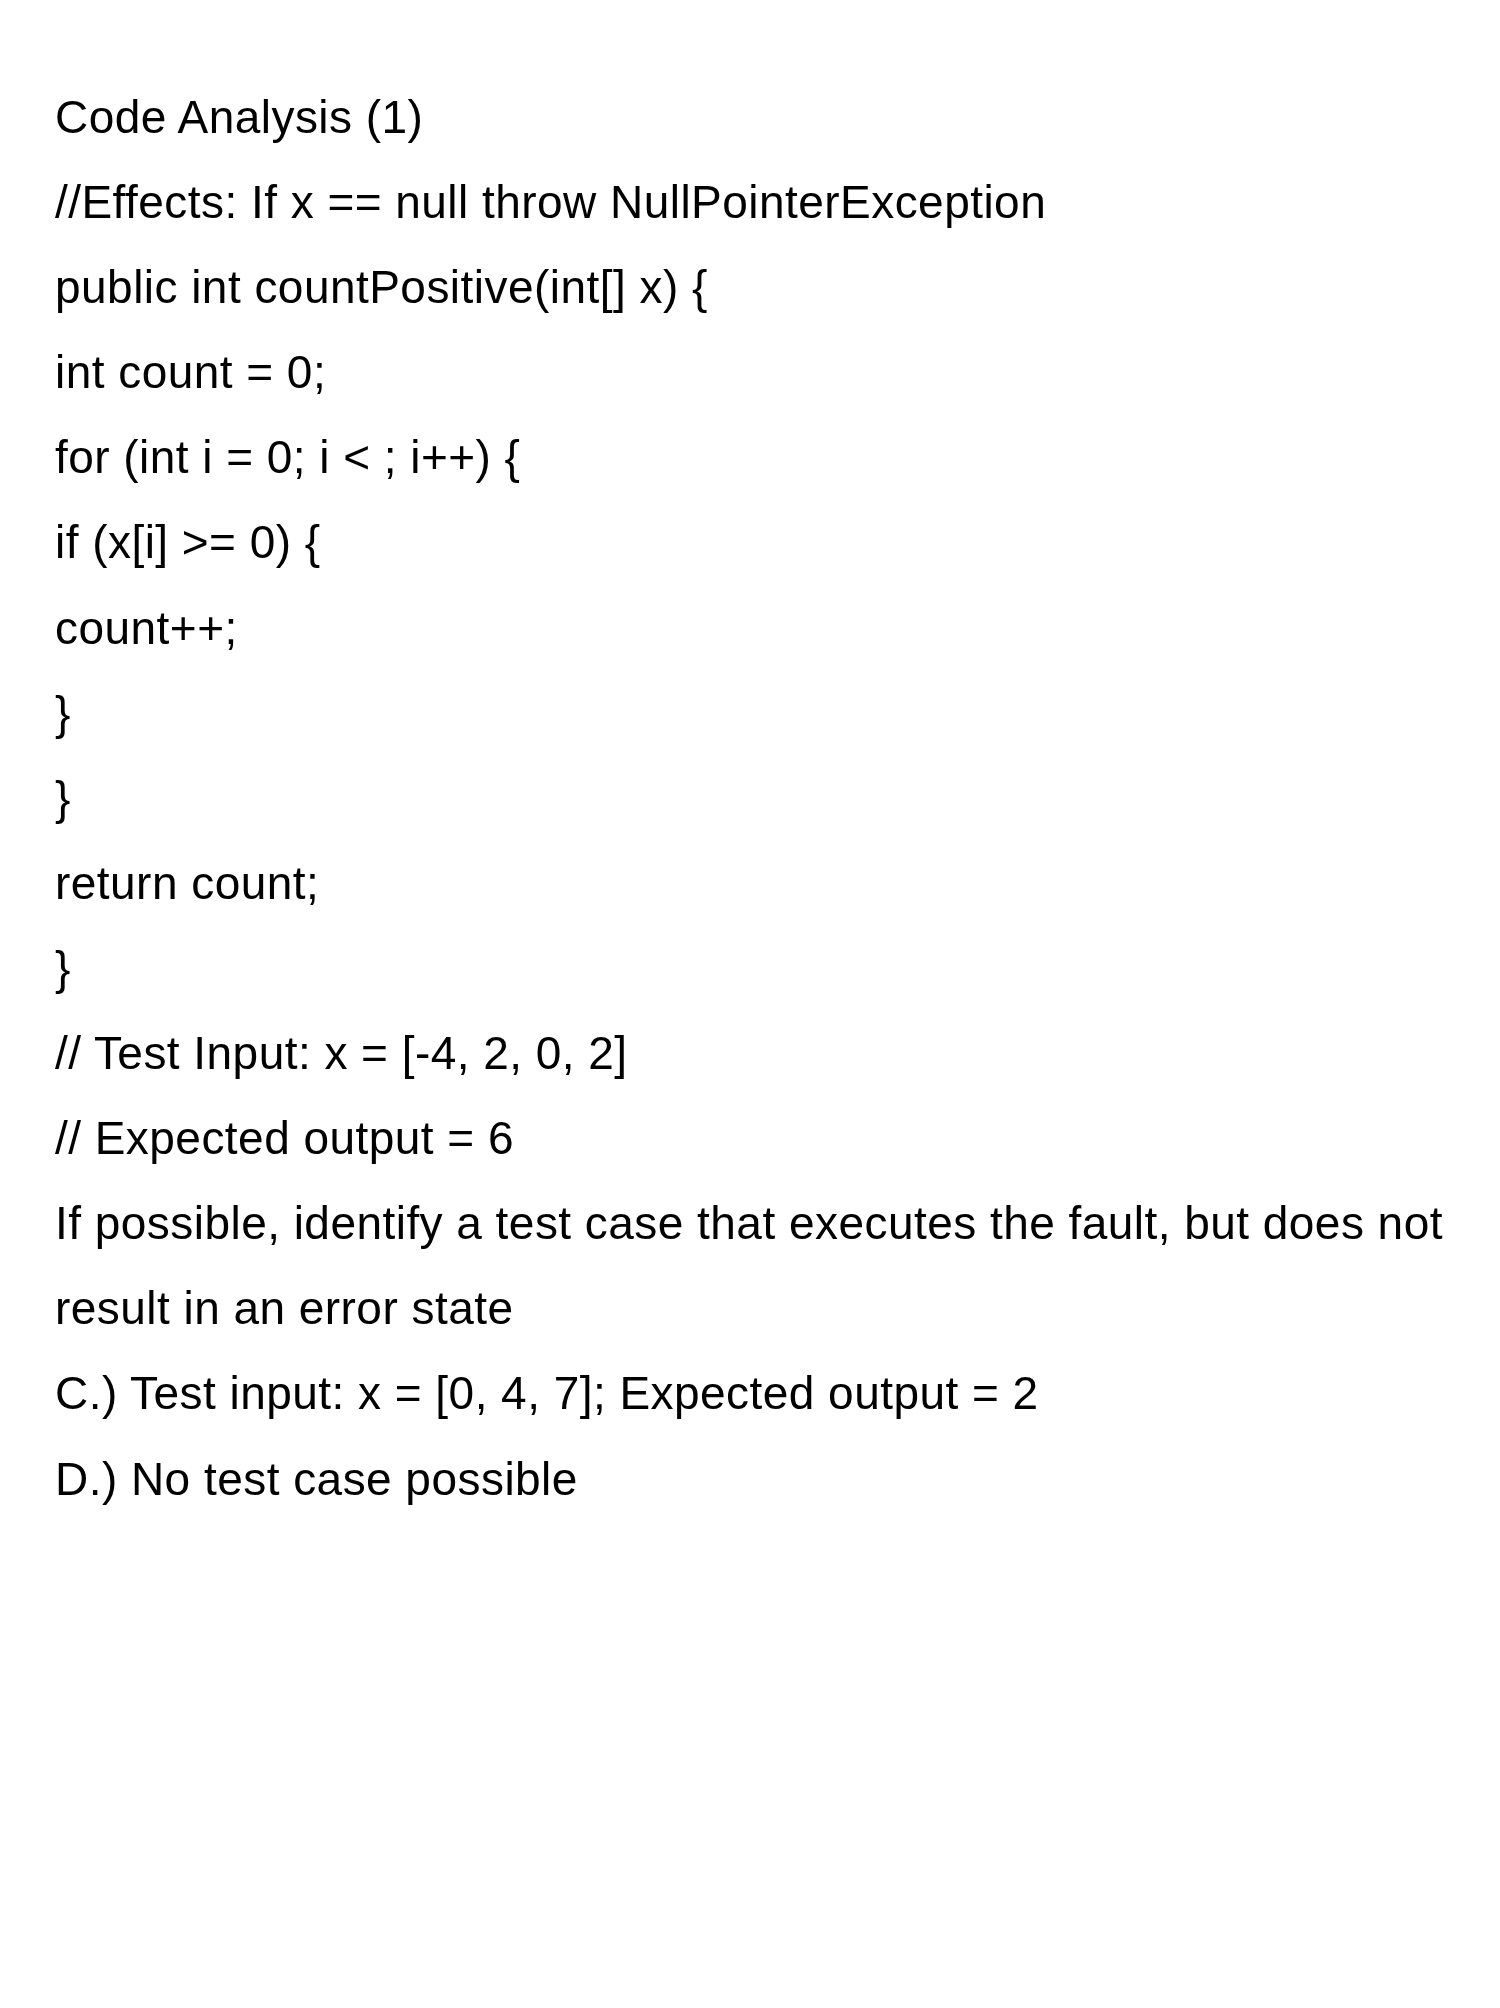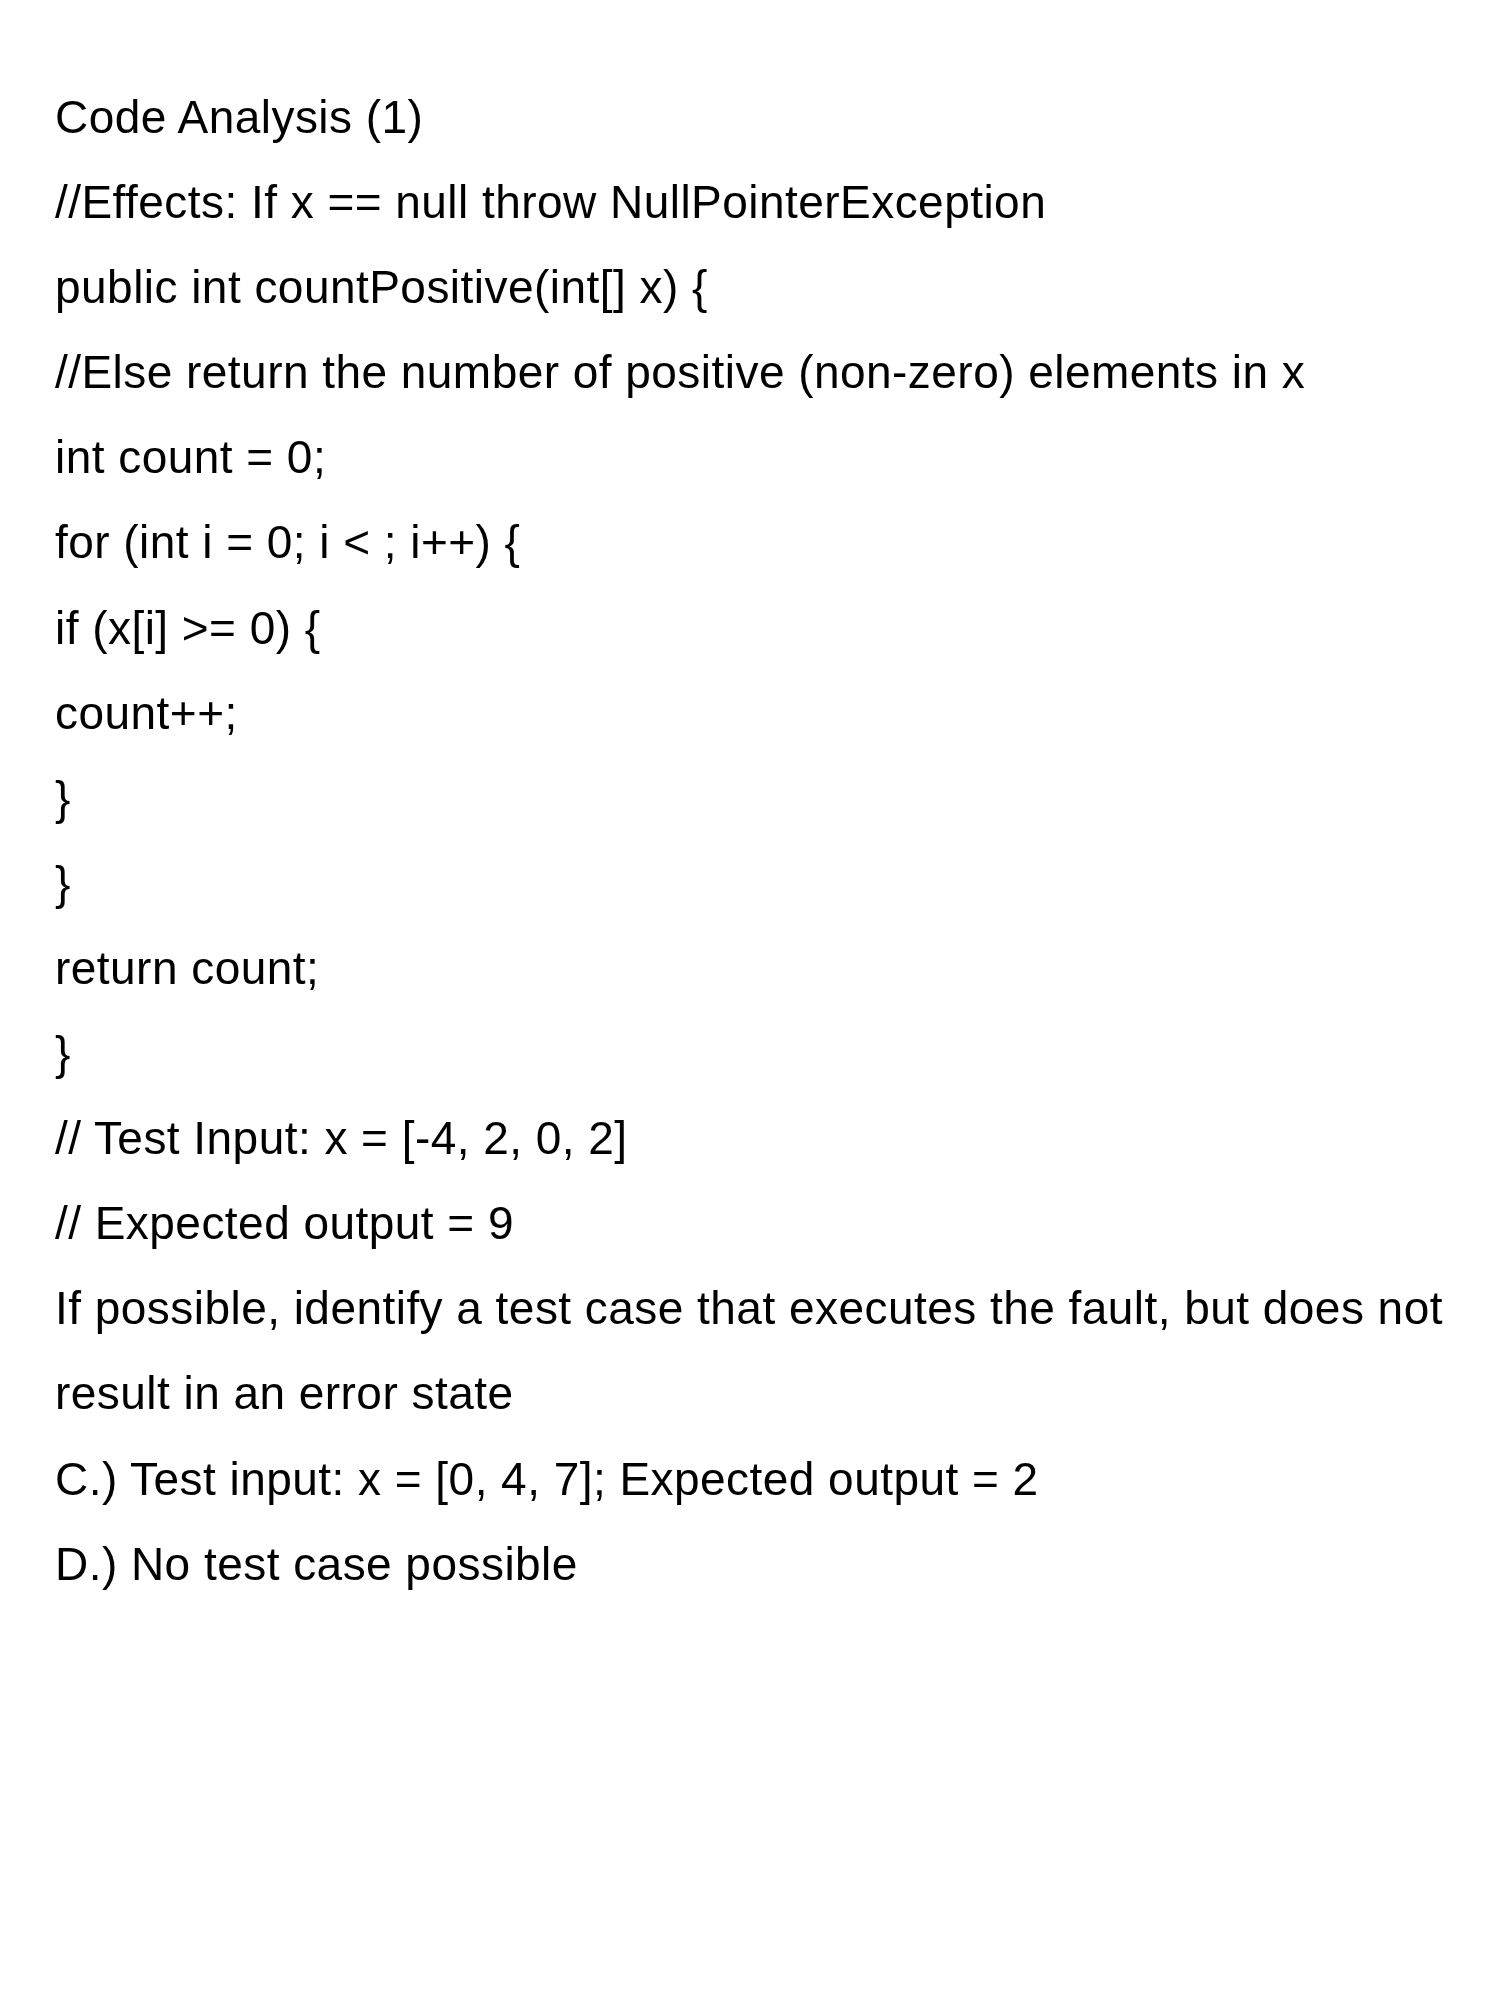--- a/index.html
+++ b/index.html
@@ -25,27 +25,26 @@
       display: block;
     }
   </style>
 </head>
 <body>
 
 <div class="content">
   <span class="line">Code Analysis (1)</span>
   <span class="line">//Effects: If x == null throw NullPointerException</span>
   <span class="line">public int countPositive(int[] x) {</span>
-  <span class="line">//Else return the number of positive (non-zero) elements in x</span>
   <span class="line">int count = 0;</span>
   <span class="line">for (int i = 0; i &lt; ; i++) {</span>
   <span class="line">if (x[i] &gt;= 0) {</span>
   <span class="line">count++;</span>
   <span class="line">}</span>
   <span class="line">}</span>
   <span class="line">return count;</span>
   <span class="line">}</span>
   <span class="line">// Test Input: x = [-4, 2, 0, 2]</span>
-  <span class="line">// Expected output = 9</span>
+  <span class="line">// Expected output = 6</span>
   <span class="line">If possible, identify a test case that executes the fault, but does not result in an error state</span>
   <span class="line">C.) Test input: x = [0, 4, 7]; Expected output = 2</span>
   <span class="line">D.) No test case possible</span>
 </div>
 
 </body></html>

